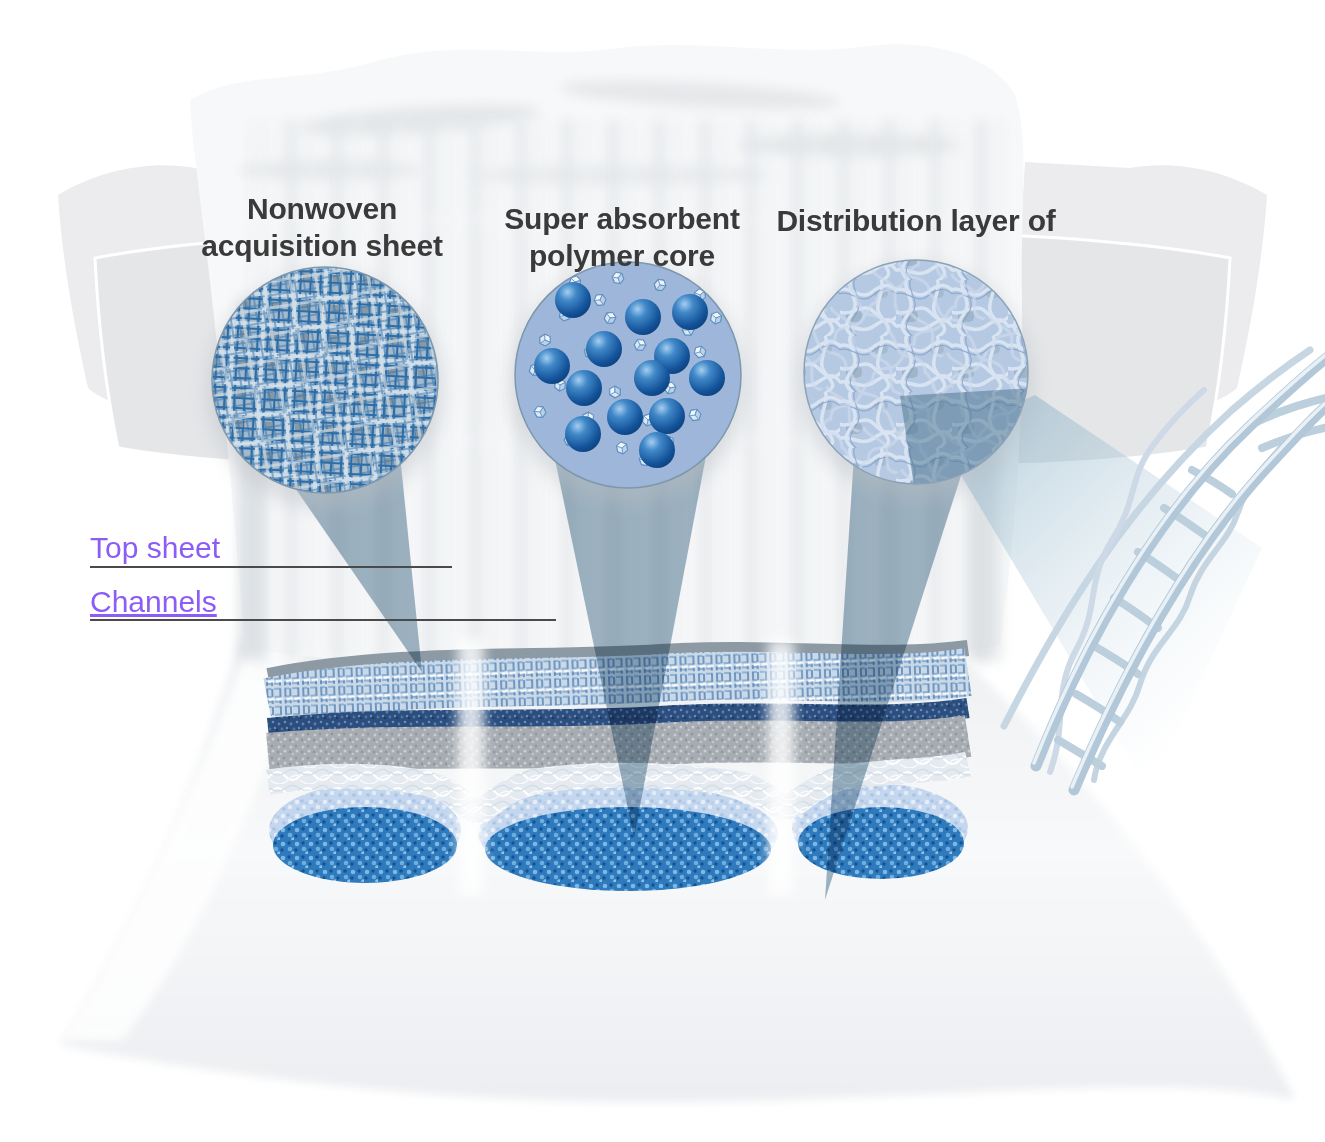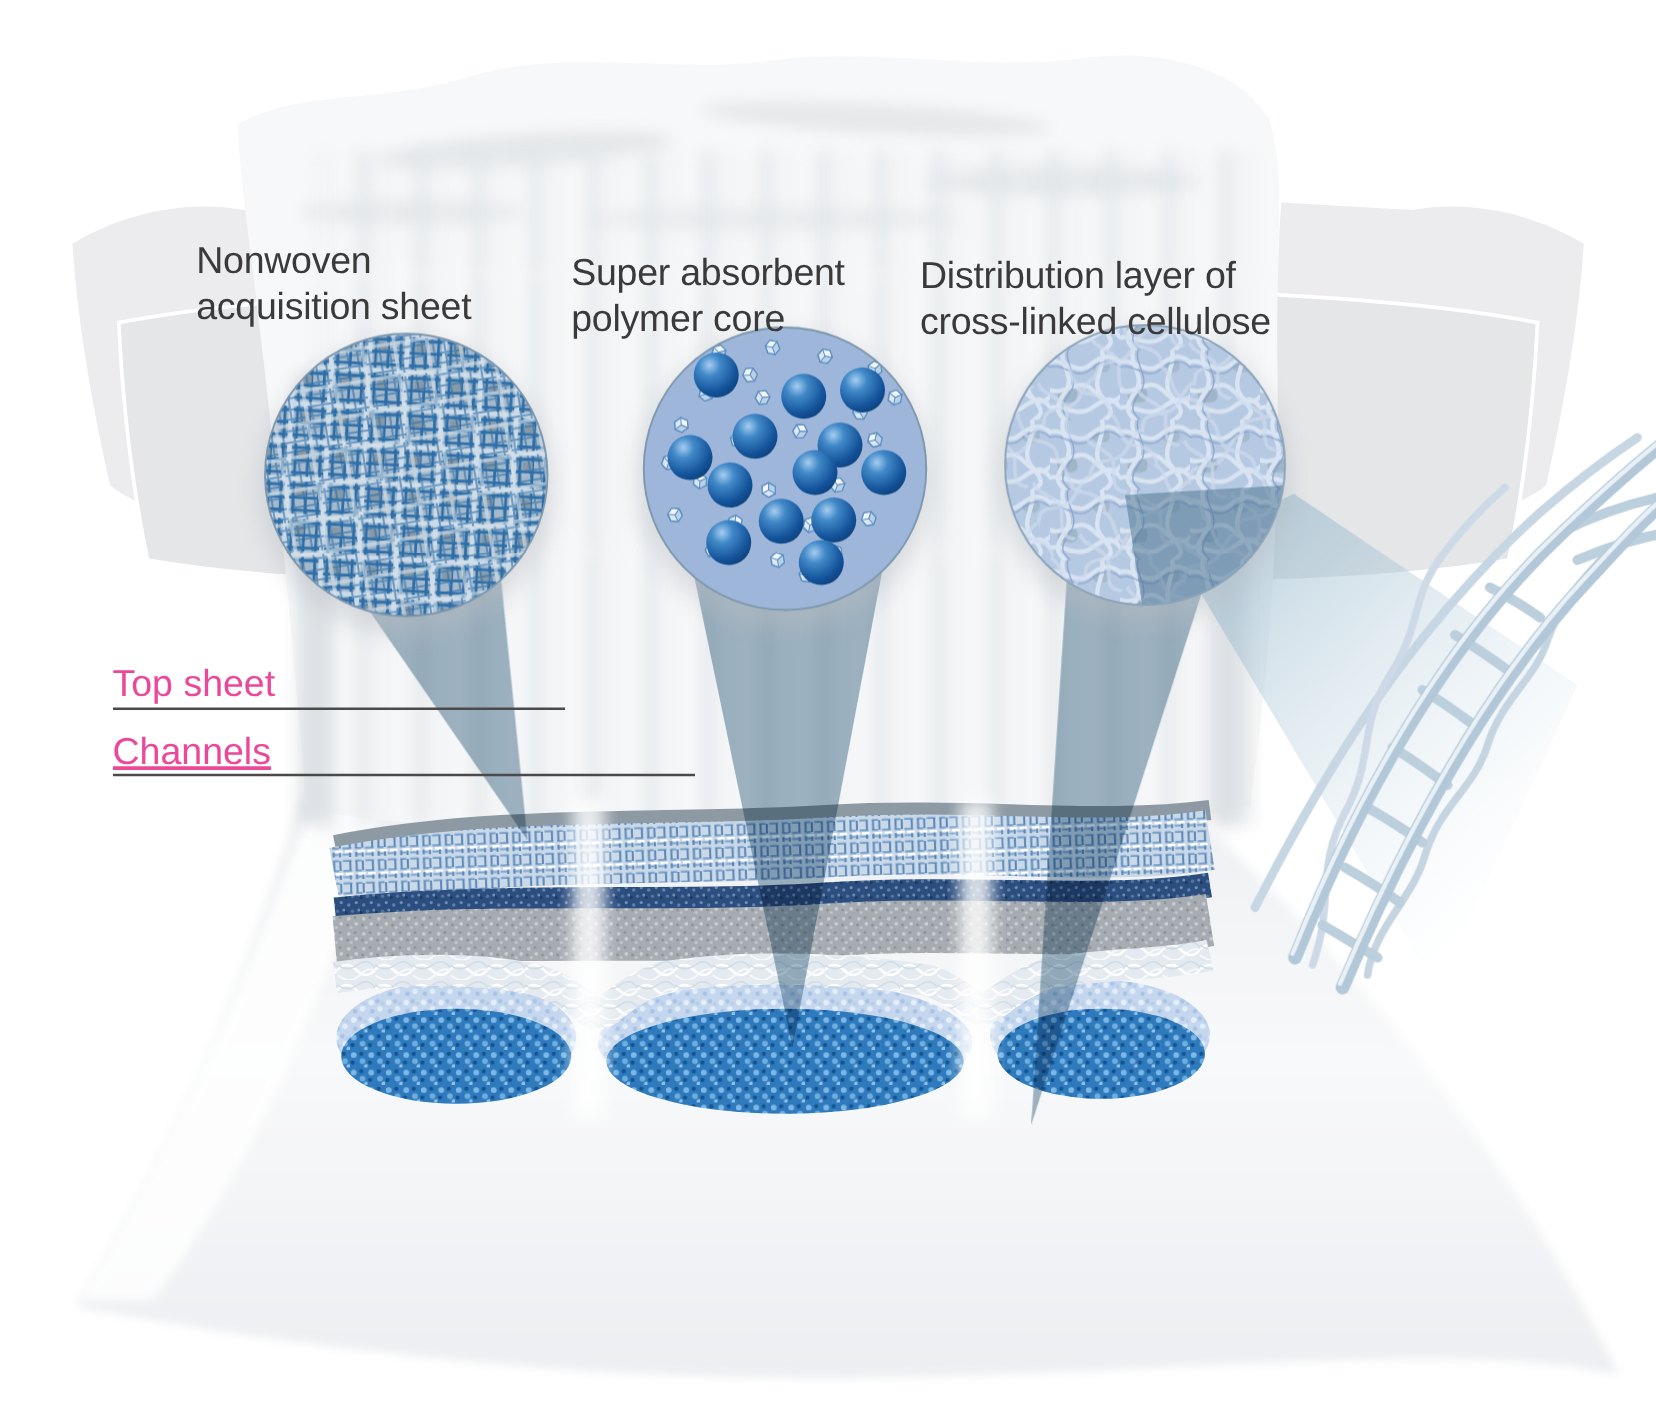--- a/index.html
+++ b/index.html
@@ -1,21 +1,21 @@
 <!DOCTYPE html>
 <html><head>
 <meta charset="utf-8">
 <style>
   html,body{margin:0;padding:0;background:#ffffff;}
   #stage{position:relative;width:1325px;height:1142px;overflow:hidden;background:#ffffff;
          font-family:"Liberation Sans","DejaVu Sans",sans-serif;}
   #art{position:absolute;left:0;top:0;}
-  .callout-label{position:absolute;text-align:left;color:#3a3a3b;font-size:30px;line-height:37px;
-                 font-weight:400;letter-spacing:-0.2px;}
-  .side-label{position:absolute;color:#ec4899;font-size:30px;line-height:34px;font-weight:400;}
+  .callout-label{position:absolute;text-align:center;color:#3a3a3b;font-size:30px;line-height:37px;
+                 font-weight:700;letter-spacing:-0.2px;}
+  .side-label{position:absolute;color:#8b5cf6;font-size:30px;line-height:34px;font-weight:400;}
   .rule{position:absolute;height:2px;background:#4a4a4b;}
 </style>
 </head>
 <body>
 
 <div id="stage">
 
 <svg id="art" width="1325" height="1142" viewBox="0 0 1325 1142">
 <defs>
   <filter id="fb6" x="-40%" y="-40%" width="180%" height="180%">
@@ -294,21 +294,20 @@
 <div class="callout-label" style="left:157px;top:190px;width:330px;">
   <div>Nonwoven</div>
   <div>acquisition sheet</div>
 </div>
 <div class="callout-label" style="left:457px;top:200px;width:330px;">
   <div>Super absorbent</div>
   <div>polymer core</div>
 </div>
 <div class="callout-label" style="left:736px;top:190px;width:360px;margin-top:12px;">
   <div>Distribution layer of</div>
-  <div>cross-linked cellulose</div>
 </div>
 
 <div class="side-label" style="left:90px;top:531px;">Top sheet</div>
 <div class="rule" style="left:90px;top:566px;width:362px;"></div>
 
 <div class="side-label" style="left:90px;top:585px;text-decoration:underline;">Channels</div>
 <div class="rule" style="left:90px;top:619px;width:466px;"></div>
 
 </div>
 

